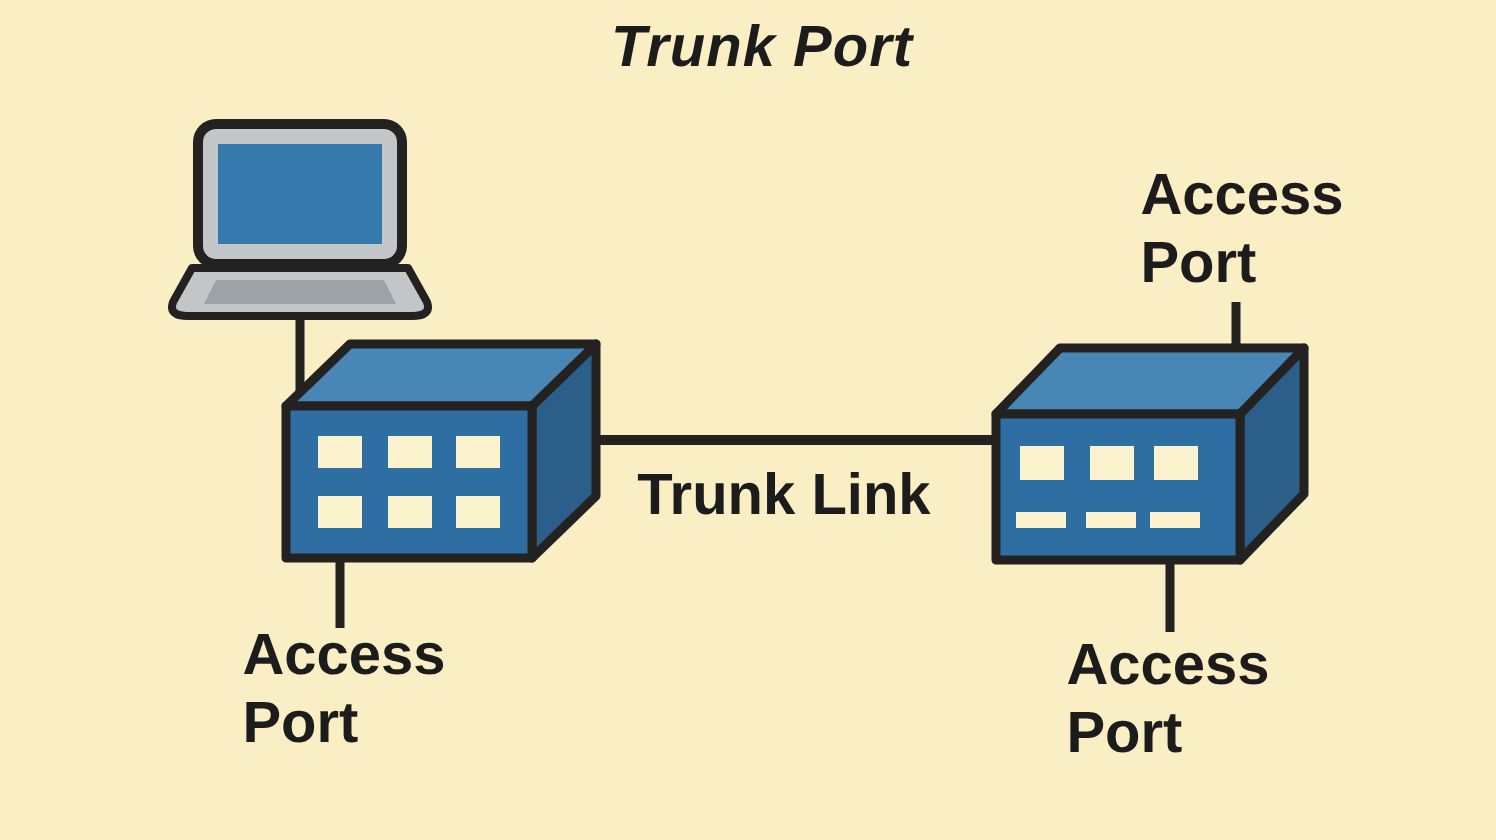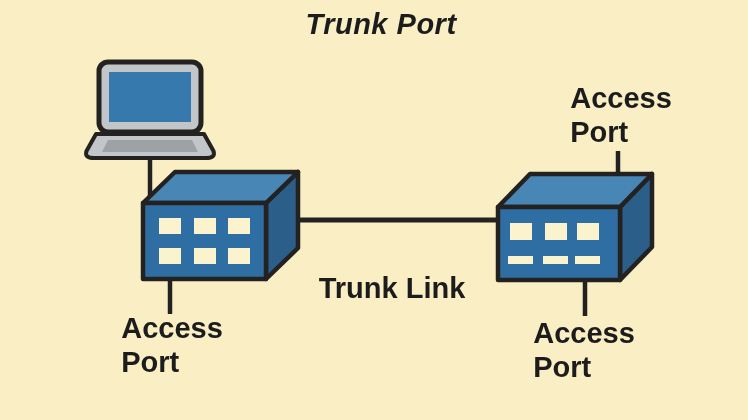--- a/index.html
+++ b/index.html
@@ -84,21 +84,21 @@
     <g stroke-linejoin="round" stroke="#232220">
       <rect x="99" y="62" width="102" height="70" rx="9" stroke-width="5" fill="#C3C6C9"></rect>
       <rect x="109" y="72" width="82" height="50" stroke="none" fill="#3679AD"></rect>
       <path d="M 96 134 L 204 134 L 213.5 151 Q 216 158 206 158 L 94 158 Q 84 158 86.5 151 Z" stroke-width="4" fill="#C3C6C9"></path>
       <path d="M 108 140 L 192 140 L 198 152 L 102 152 Z" stroke="none" fill="#9DA2A7"></path>
     </g>
   </svg>
 
   <div class="diagram-title" style="color: rgb(28, 28, 28);">Trunk Port</div>
 
-  <div class="label label-trunk-link" style="color: rgb(28, 28, 28); margin-top: 40px;">Trunk Link</div>
+  <div class="label label-trunk-link" style="color: rgb(28, 28, 28);">Trunk Link</div>
 
   <div class="label label-access-tr" style="color: rgb(28, 28, 28);">
     <div>Access</div>
     <div>Port</div>
   </div>
 
   <div class="label label-access-bl" style="color: rgb(28, 28, 28);">
     <div>Access</div>
     <div>Port</div>
   </div>

